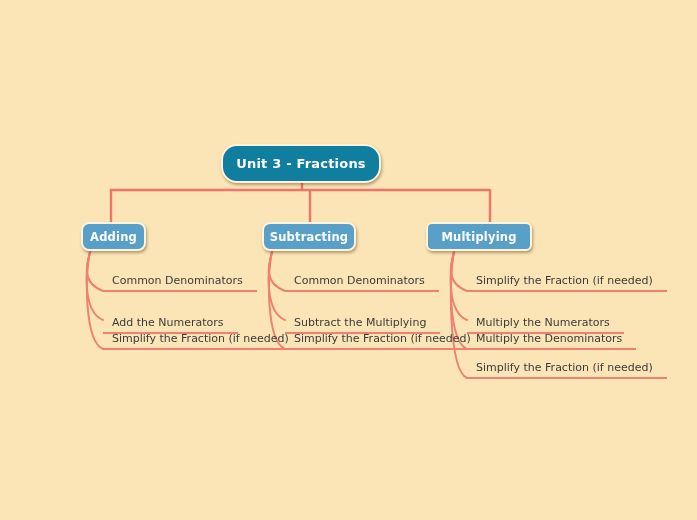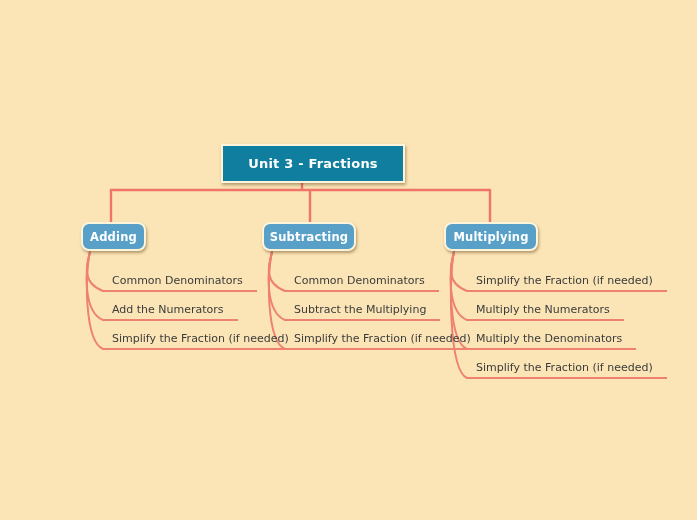--- a/index.html
+++ b/index.html
@@ -28,45 +28,45 @@
     display:flex;align-items:center;justify-content:center;
     box-sizing:border-box;
     border:2px solid var(--node-border);
     color:var(--node-text);
     font-weight:bold;
     letter-spacing:.2px;
     box-shadow:1px 2px 3px rgba(95,62,20,.45);
     cursor:pointer;
   }
   .node.root{
-    left:221px;top:144px;width:184px;height:39px;
+    left:221px;top:144px;width:160px;height:39px;
     background:var(--root-fill);
-    border-radius:0;
+    border-radius:16px;
     font-size:13px;
   }
   .node.branch{
     top:222px;height:29px;
     background:var(--branch-fill);
     border-radius:8px;
     font-size:11.5px;
   }
   .branch.b0{left:81px;width:65px;}
   .branch.b1{left:262px;width:94px;}
-  .branch.b2{left:444px;width:94px;}
+  .branch.b2{left:426px;width:106px;border-radius:6px;}
   .leaf{
     position:absolute;
     font-size:11px;line-height:13px;
     color:var(--item-text);
     padding:0 14px 3px 9px;
     border-bottom:2px solid var(--underline);
     white-space:nowrap;
     cursor:pointer;
   }
   .g0{left:103px;} .g1{left:285px;} .g2{left:467px;}
-  .r0{top:274px;} .r1{top:303px;} .r2{top:332px;} .r3{top:361px;}
+  .r0{top:274px;} .r1{top:316px;} .r2{top:332px;} .r3{top:361px;}
 </style>
 </head>
 <body>
 
 <div class="canvas">
 
   <svg class="wires" viewBox="0 0 697 520">
     <path class="trunk" d="M302,181 V190 M110,190 H490 M111,189 V223 M310,190 V223 M490,189 V223"></path>
 
     <path class="curve" d="M90,252 C86,266 82,283 103,291"></path>

